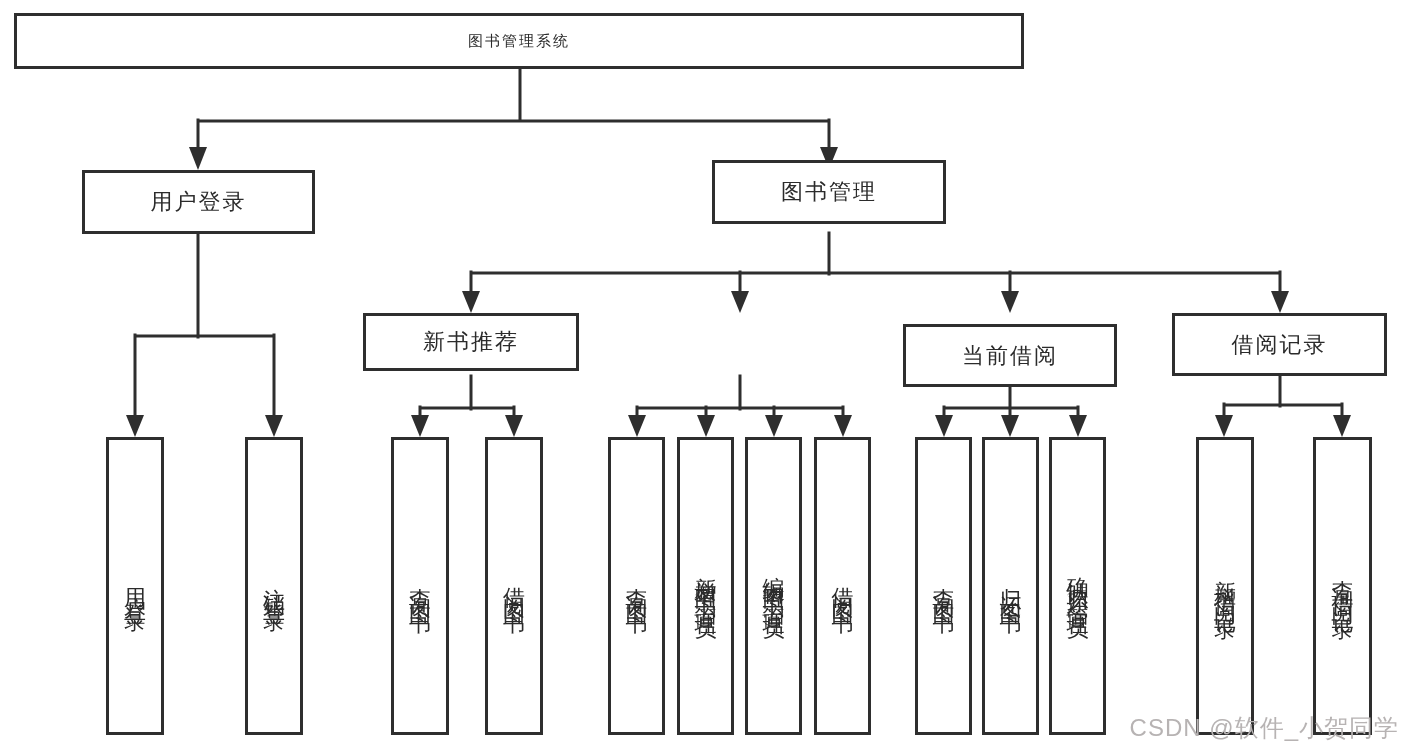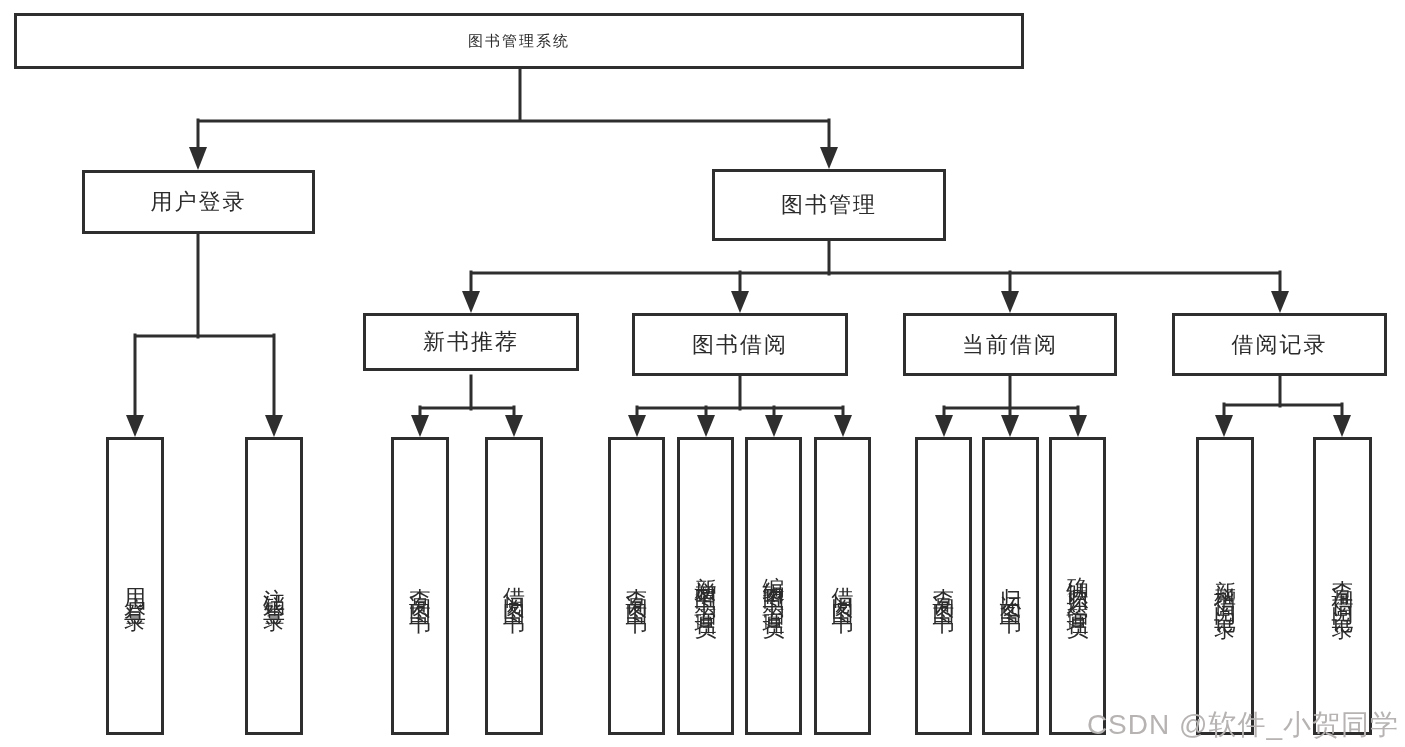--- a/index.html
+++ b/index.html
@@ -67,21 +67,21 @@
     letter-spacing: 8px;
     color: var(--text, #2b2b2b);
     white-space: nowrap;
   }
   .leaf.tight .vtext { letter-spacing: 6px; }
 
   .watermark {
     position: absolute;
     right: 6px;
     bottom: 3px;
-    font-size: 28px;
+    font-size: 24px;
     letter-spacing: 1px;
     color: var(--watermark, #b7b3b3);
   }
 </style>
 </head>
 <body>
 
 <div class="canvas">
 
   <svg class="connectors" viewBox="0 0 1405 747">
@@ -123,25 +123,24 @@
     <g>
       <path d="M1280 376 V406 M1224 405 H1342 M1224 404 V417 M1342 404 V417"></path>
       <polygon points="1215,415 1233,415 1224,437"></polygon>
       <polygon points="1333,415 1351,415 1342,437"></polygon>
     </g>
   </svg>
 
   <div class="hbox root-box" style="left:14px; top:13px; width:1010px; height:56px;">图书管理系统</div>
 
   <div class="hbox" style="left:82px; top:170px; width:233px; height:64px;">用户登录</div>
-  <div class="hbox" style="left:712px; top:169px; width:234px; height:72px;">图书管理</div>
+  <div class="hbox" style="left:712px; top:160px; width:234px; height:64px;">图书管理</div>
 
   <div class="hbox" style="left:363px; top:313px; width:216px; height:58px;">新书推荐</div>
-  <div class="hbox" style="left:632px; top:313px; width:216px; height:63px;">图书借阅</div>
-  <div class="hbox" style="left:903px; top:313px; width:214px; height:63px;">当前借阅</div>
+  <div class="hbox" style="left:903px; top:324px; width:214px; height:63px;">当前借阅</div>
   <div class="hbox" style="left:1172px; top:313px; width:215px; height:63px;">借阅记录</div>
 
   <div class="leaf" style="left:106px; width:58px;">
     <span class="vtext">用户登录</span>
   </div>
   <div class="leaf" style="left:245px; width:58px;">
     <span class="vtext">注销登录</span>
   </div>
 
   <div class="leaf" style="left:391px; width:58px;">

